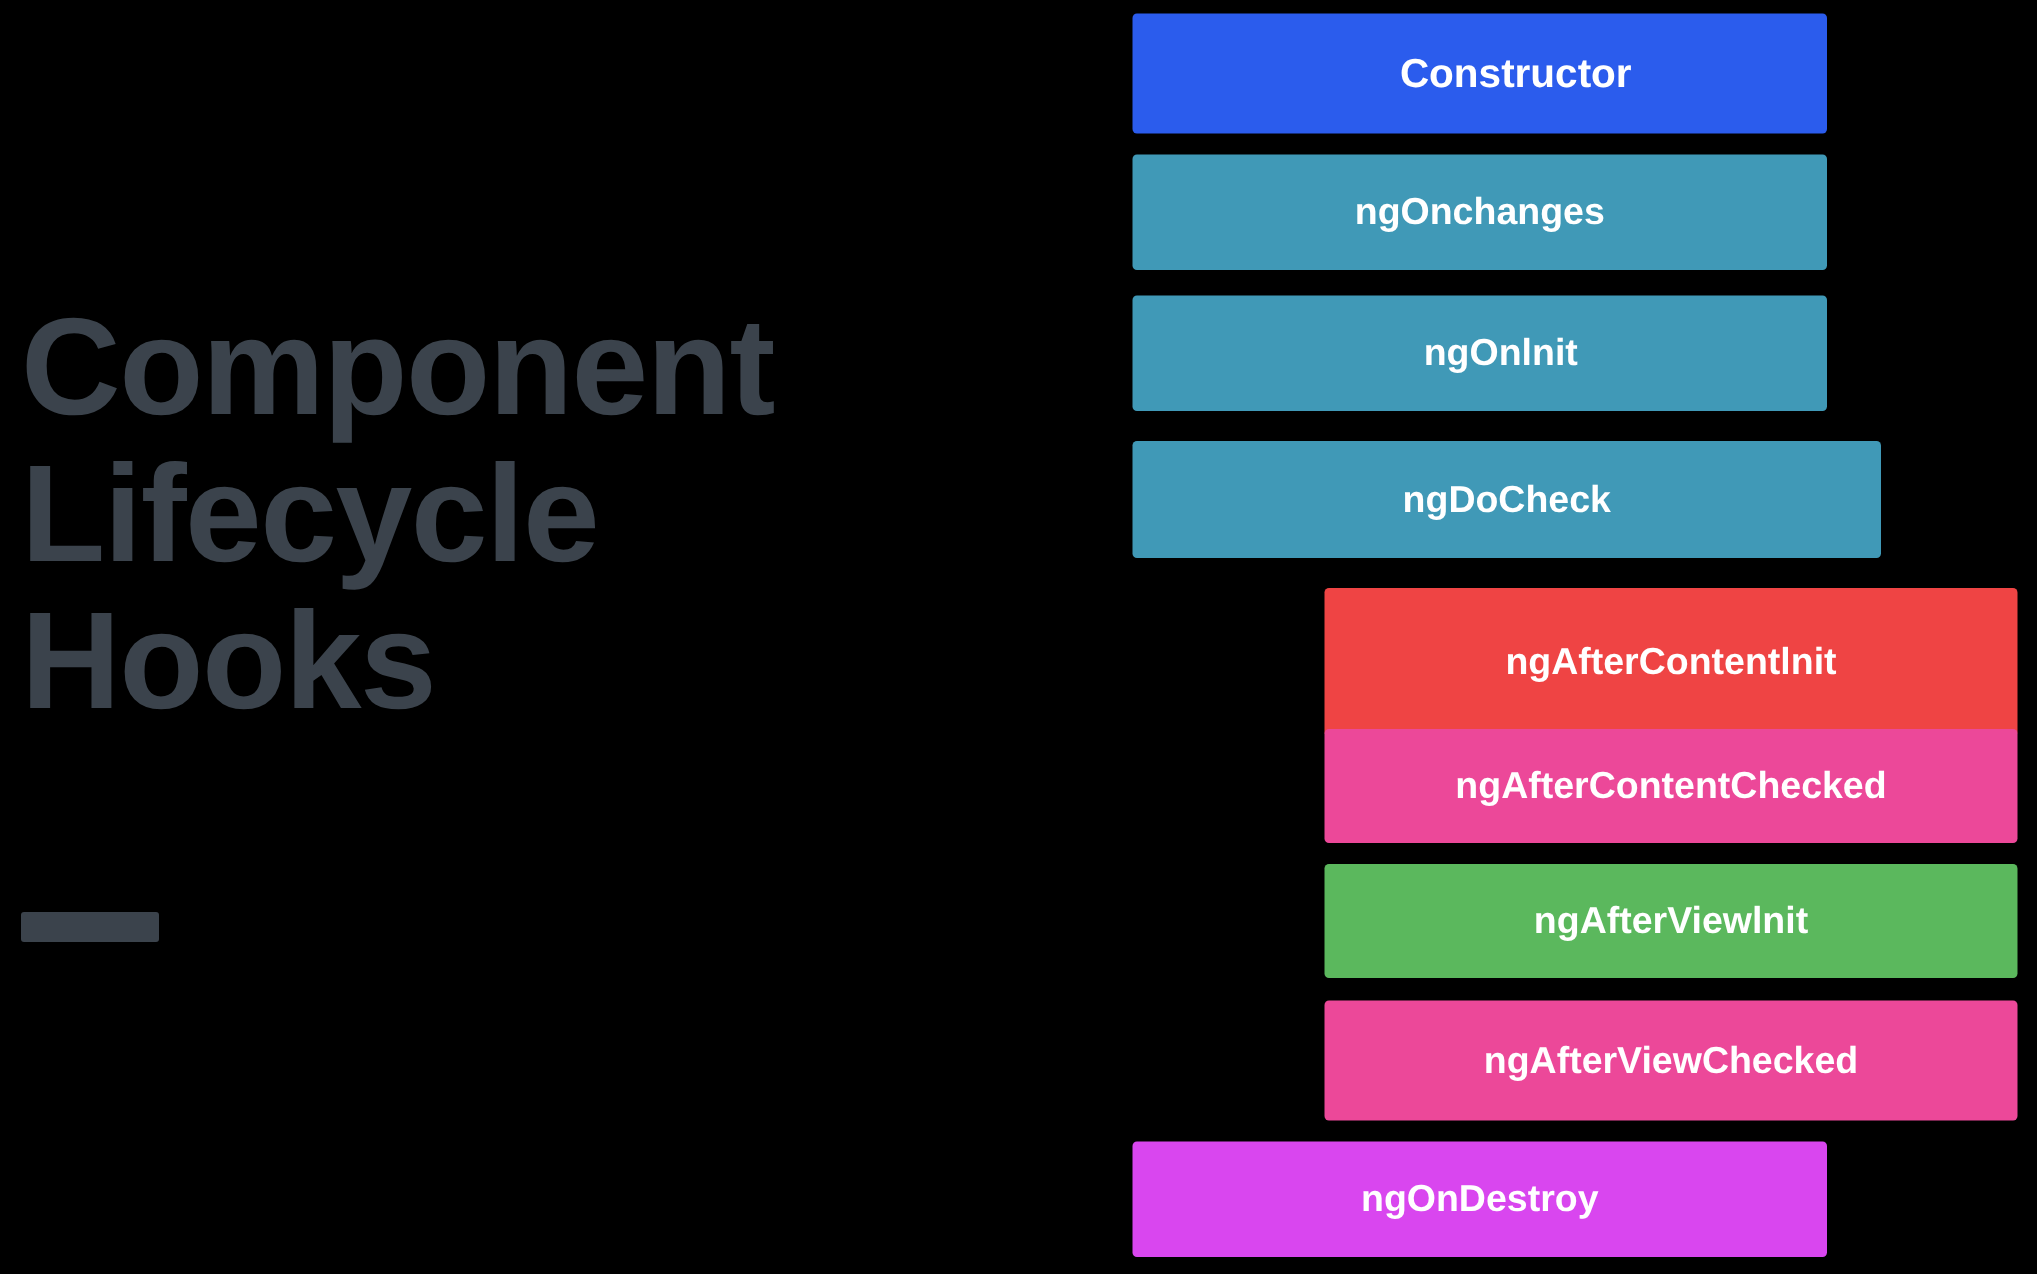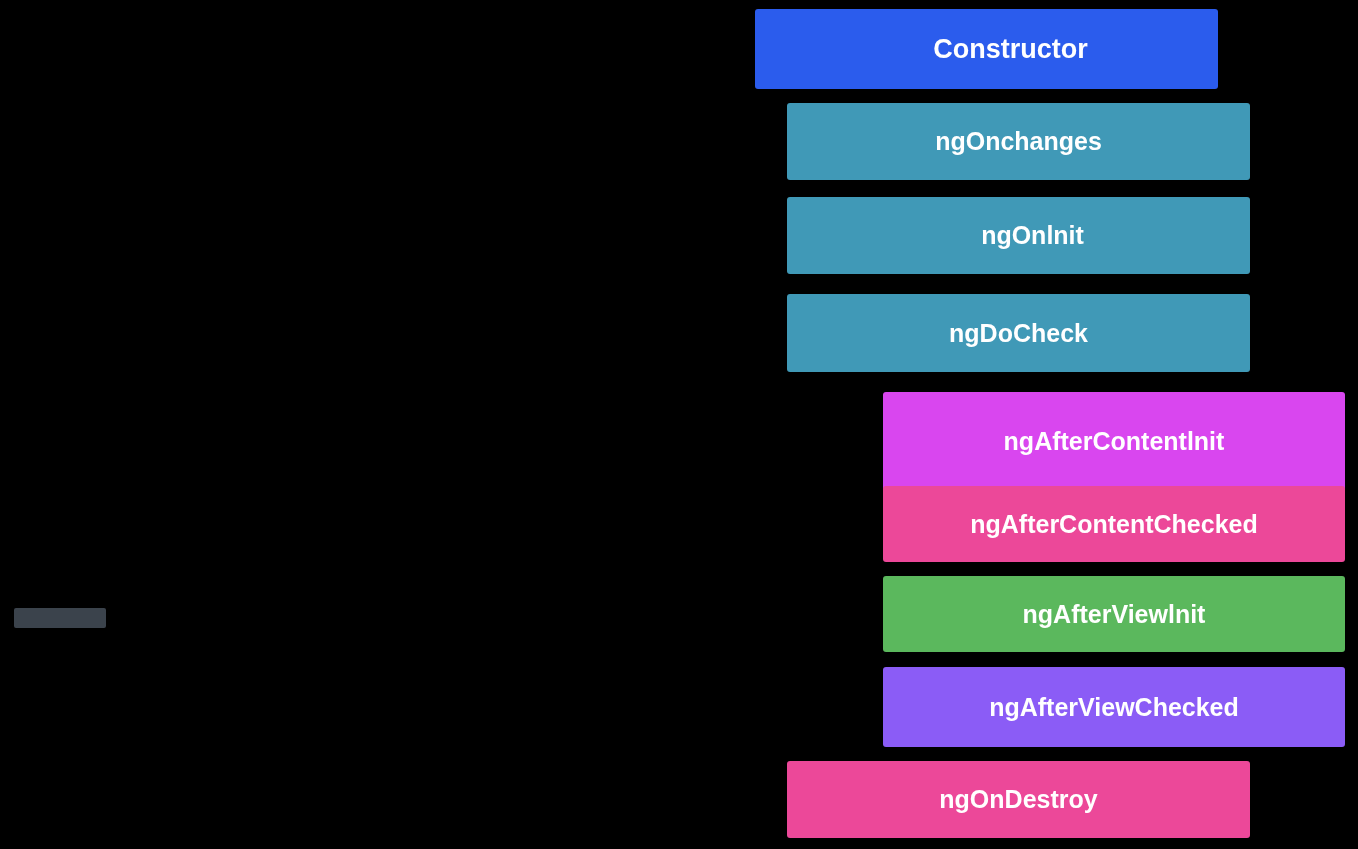--- a/index.html
+++ b/index.html
@@ -58,53 +58,58 @@
     text-align: center;
   }
   .bar-label {
     display: block;
     width: 100%;
     text-align: center;
     white-space: nowrap;
   }
 
   .bar.blue  { background: #2b5ced; padding-left: 48px; }
-  .bar.teal  { background: #4099b7; margin-left: 32px; }
+  .bar.teal  { background: #4099b7; }
   .bar.green { background: #5bb85d; }
 </style>
 </head>
 <body>
 
 <div id="canvas" style="background: rgb(0, 0, 0);">
 
+  <div id="title-block">
+    <span class="title-line" style="color: rgb(59, 67, 76);">Component</span>
+    <span class="title-line" style="color: rgb(59, 67, 76);">Lifecycle</span>
+    <span class="title-line" style="color: rgb(59, 67, 76);">Hooks</span>
+  </div>
   <div id="title-rule" style="background: rgb(59, 67, 76);"></div>
 
   <div id="bars">
       <div class="bar blue" style="left: 755px; top: 9px; width: 463px; height: 80px; background: rgb(43, 92, 237); font-size: 27px;">
         <span class="bar-label">Constructor</span>
       </div>
       <div class="bar teal" style="left: 755px; top: 103px; width: 463px; height: 77px; background: rgb(64, 153, 183); font-size: 25px;">
         <span class="bar-label">ngOnchanges</span>
       </div>
       <div class="bar teal" style="left: 755px; top: 197px; width: 463px; height: 77px; background: rgb(64, 153, 183); font-size: 25px; padding-left: 28px;">
         <span class="bar-label">ngOnlnit</span>
       </div>
-      <div class="bar teal" style="left: 755px; top: 294px; width: 463px; height: 78px; background: rgb(64, 153, 183); font-size: 25px;">
+      <div class="bar teal" style="left: 755px; top: 294px; width: 499px; height: 78px; background: rgb(64, 153, 183); font-size: 25px;">
         <span class="bar-label">ngDoCheck</span>
       </div>
-      <div class="bar green" style="left: 883px; top: 392px; width: 462px; height: 99px; background: #d946ef; font-size: 25px;">
+      <div class="bar green" style="left: 883px; top: 392px; width: 462px; height: 99px; background: #ef4444; font-size: 25px;">
         <span class="bar-label">ngAfterContentlnit</span>
       </div>
       <div class="bar green" style="left: 883px; top: 486px; width: 462px; height: 76px; background: #ec4899; font-size: 25px;">
         <span class="bar-label">ngAfterContentChecked</span>
       </div>
       <div class="bar green" style="left: 883px; top: 576px; width: 462px; height: 76px; background: rgb(91, 184, 93); font-size: 25px;">
         <span class="bar-label">ngAfterViewlnit</span>
       </div>
-      <div class="bar green" style="left: 883px; top: 667px; width: 462px; height: 80px; background: #8b5cf6; font-size: 25px;">
+      <div class="bar green" style="left: 883px; top: 667px; width: 462px; height: 80px; background: #ec4899; font-size: 25px;">
         <span class="bar-label">ngAfterViewChecked</span>
       </div>
-      <div class="bar teal" style="left: 755px; top: 761px; width: 463px; height: 77px; background: #ec4899; font-size: 25px;">
+      <div class="bar teal" style="left: 755px; top: 761px; width: 463px; height: 77px; background: #d946ef; font-size: 25px;">
         <span class="bar-label">ngOnDestroy</span>
       </div>
     </div>
 
 </div>
 
 </body></html>

